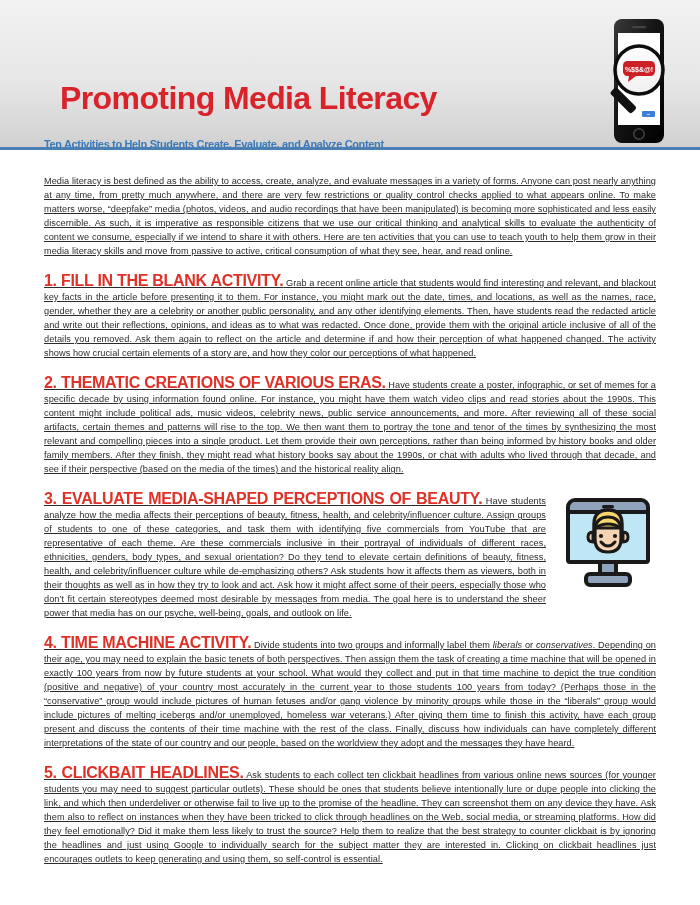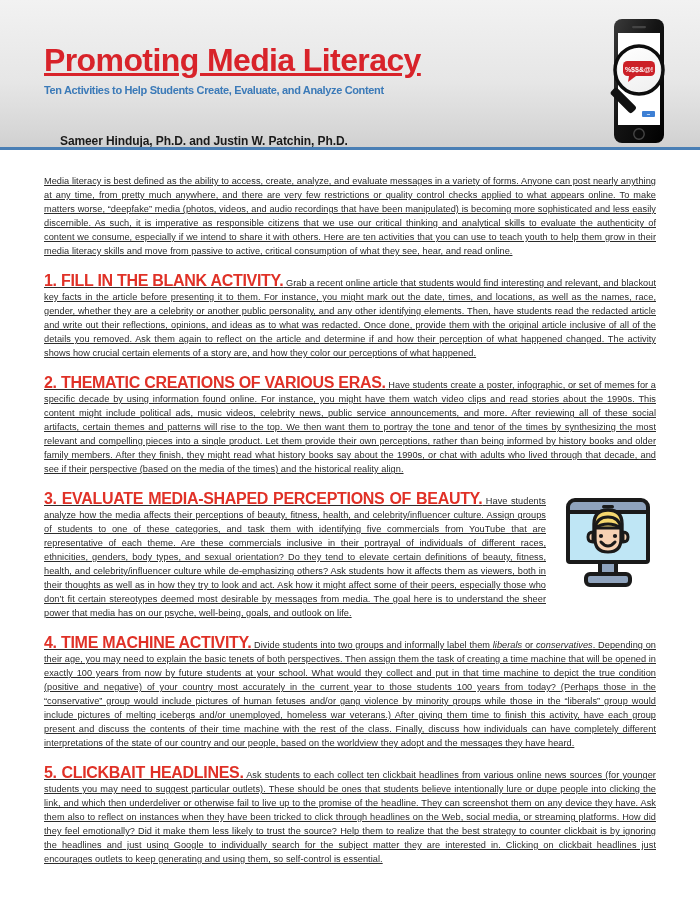--- a/index.html
+++ b/index.html
@@ -29,25 +29,24 @@
     position: absolute;
     left: 44px;
     top: 0;
     width: 520px;
   }
   .main-title {
     font-size: 32px;
     font-weight: bold;
     color: #d8232a;
     letter-spacing: -0.6px;
-    margin: 0;
-    padding-top: 44px;
+    margin: 16px;
+    padding-top: 66px;
     line-height: 1.05;
     white-space: nowrap;
-    text-decoration: underline;
   }
   .sub-title {
     font-size: 11px;
     font-weight: bold;
     color: #3b7ab8;
     margin: 0;
     padding-top: 6px;
     letter-spacing: -0.35px;
     white-space: nowrap;
   }

